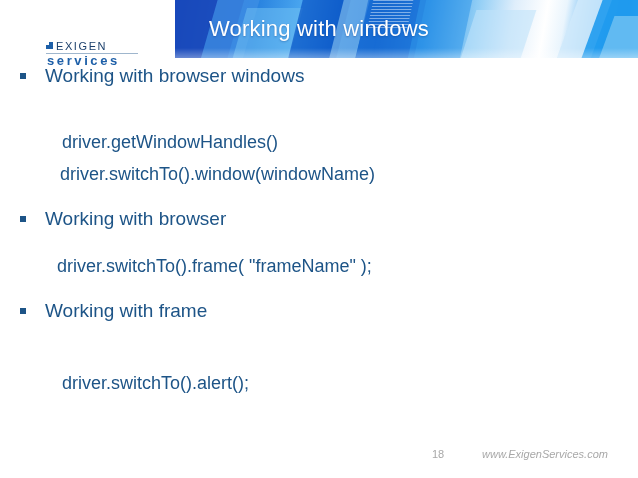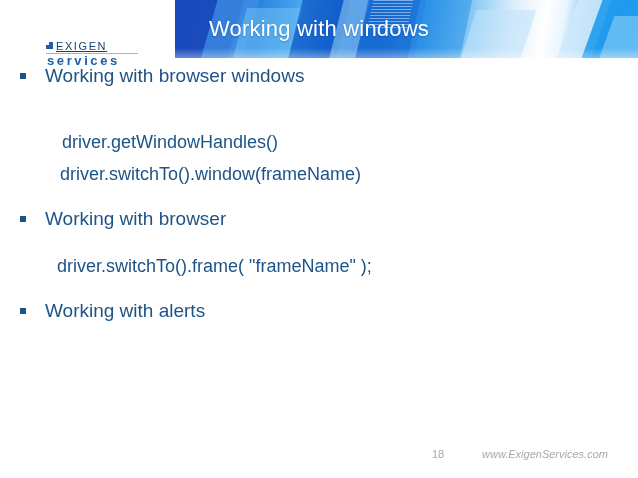--- a/index.html
+++ b/index.html
@@ -180,21 +180,20 @@
     left: 0; top: 0;
     width: 3px; height: 3px;
     background: #ffffff;
   }
   #logo-name {
     font-size: 11px;
     letter-spacing: 1.6px;
     color: #1b3f6b;
     font-weight: 400;
     line-height: 12px;
-    text-decoration: underline;
   }
   #logo-rule {
     width: 92px;
     height: 1px;
     background: #9fb6cd;
     margin: 1px 0 0 0;
   }
   #logo-sub {
     font-size: 13px;
     letter-spacing: 2.6px;
@@ -302,42 +301,43 @@
       <span class="bullet-mark"></span>
       <span>Working with browser windows</span>
     </div>
 
     <div class="gap-a"></div>
 
     <div class="code-line ind-62">driver.getWindowHandles()</div>
 
     <div class="gap-b"></div>
 
-    <div class="code-line ind-60">driver.switchTo().window(frameName)</div>
+    <div class="code-line ind-60">driver.switchTo().window(windowName)</div>
 
     <div class="gap-c"></div>
 
     <div class="bullet-row">
       <span class="bullet-mark"></span>
       <span>Working with browser</span>
     </div>
 
     <div class="gap-d"></div>
 
     <div class="code-line ind-57">driver.switchTo().frame( "frameName" );</div>
 
     <div class="gap-c"></div>
 
     <div class="bullet-row">
       <span class="bullet-mark"></span>
-      <span>Working with  alerts</span>
+      <span>Working with  frame</span>
     </div>
 
     <div class="gap-d"></div>
 
+    <div class="code-line ind-62">driver.switchTo().alert();</div>
 
   </div>
 
   <div id="footer">
     <span id="slide-number">18</span>
     <span id="site-url">www.ExigenServices.com</span>
   </div>
 
 </div>
 

